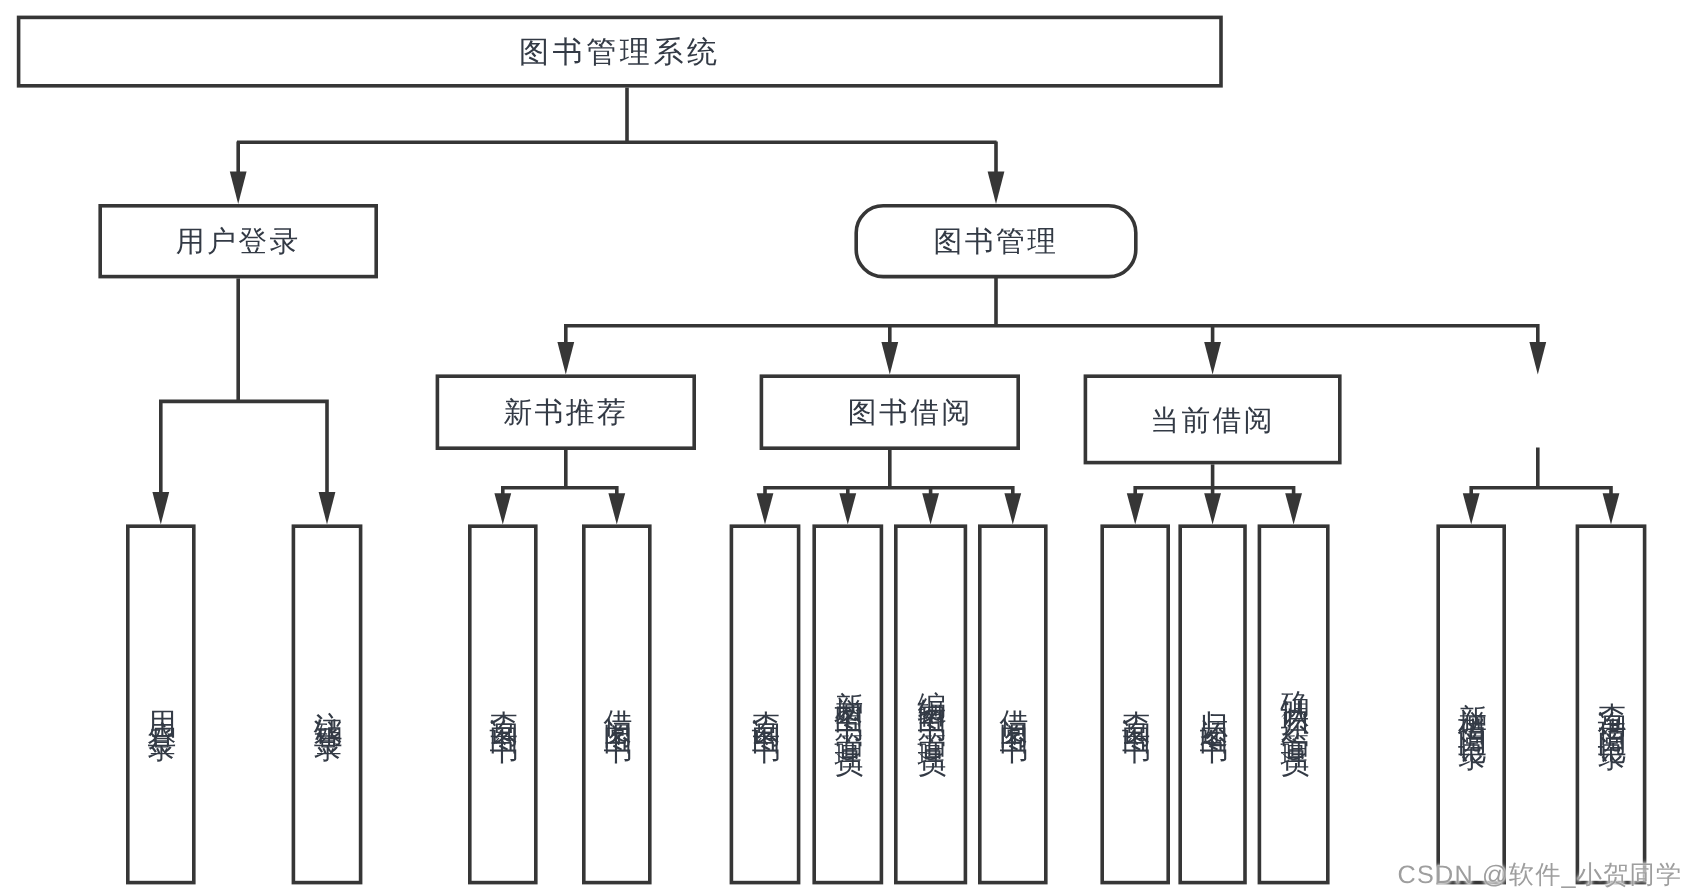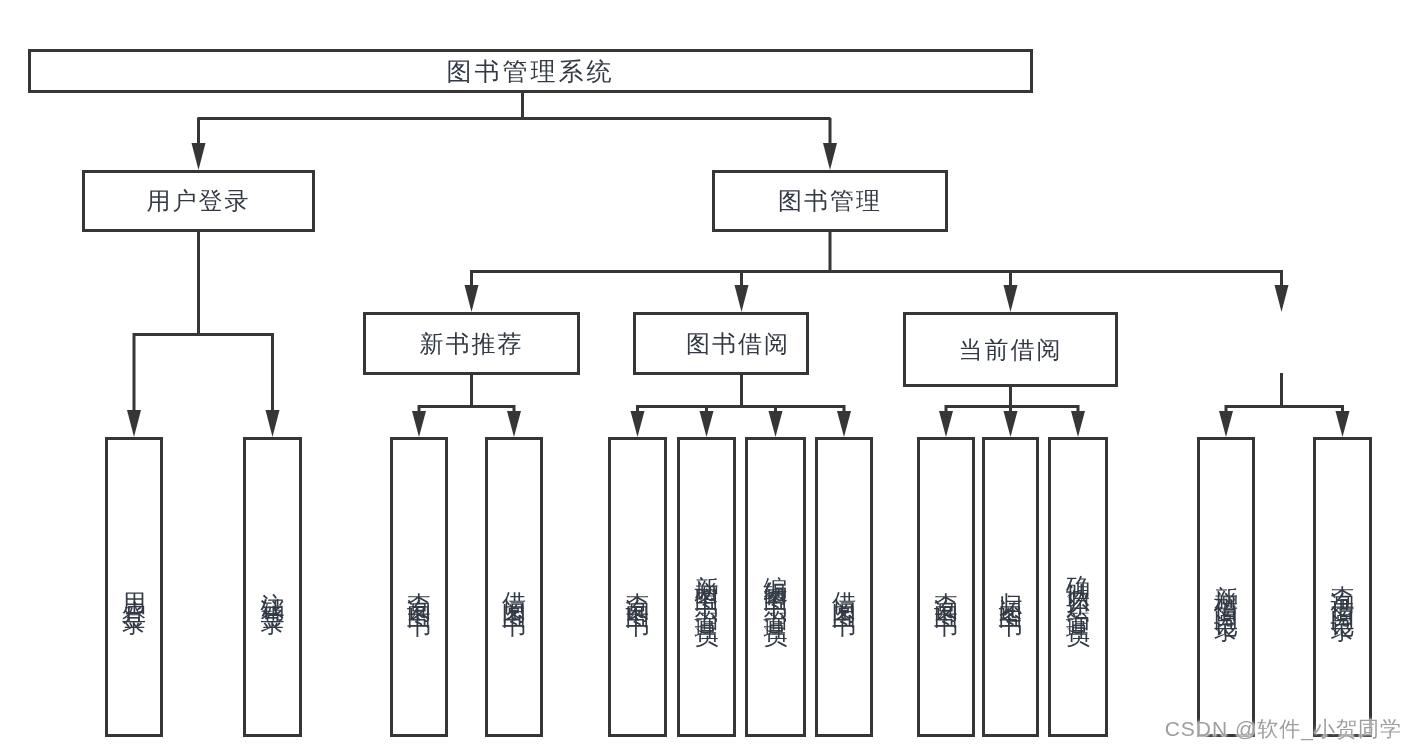--- a/index.html
+++ b/index.html
@@ -66,35 +66,35 @@
     <path d="M1010.5 373 V407 M944.5 406.5 H1079.5 M946 406 V414 M1010.5 406 V414 M1078 406 V414"></path>
     <polygon points="939,411 953,411 946,437"></polygon>
     <polygon points="1003.5,411 1017.5,411 1010.5,437"></polygon>
     <polygon points="1071,411 1085,411 1078,437"></polygon>
 
     <path d="M1281.5 373 V407 M1224.5 406.5 H1344 M1226 406 V414 M1342.5 406 V414"></path>
     <polygon points="1219,411 1233,411 1226,437"></polygon>
     <polygon points="1335.5,411 1349.5,411 1342.5,437"></polygon>
   </svg>
 
-  <div class="box root-box" style="left:28px;top:13px;width:1005px;height:44px;margin-top:36px;">
+  <div class="box root-box" style="left:14px;top:13px;width:1005px;height:60px;">
     <span class="h-label">图书管理系统</span>
   </div>
 
   <div class="box" style="left:82px;top:170px;width:233px;height:62px;">
     <span class="h-label">用户登录</span>
   </div>
-  <div class="box" style="left:712px;top:170px;width:236px;height:62px;">
+  <div class="box" style="left:712px;top:170px;width:236px;height:62px;border-radius:24px;">
     <span class="h-label">图书管理</span>
   </div>
 
   <div class="box" style="left:363px;top:312px;width:217px;height:63px;">
     <span class="h-label">新书推荐</span>
   </div>
-  <div class="box" style="left:633px;top:312px;width:176px;height:63px;padding-left:34px;">
+  <div class="box" style="left:633px;top:312px;width:217px;height:63px;padding-left:34px;">
     <span class="h-label">图书借阅</span>
   </div>
   <div class="box" style="left:903px;top:312px;width:215px;height:75px;">
     <span class="h-label">当前借阅</span>
   </div>
 
   <div class="box" style="left:105px;top:437px;width:58px;height:300px;">
     <span class="v-label">用户登录</span>
   </div>
   <div class="box" style="left:243px;top:437px;width:59px;height:300px;">

